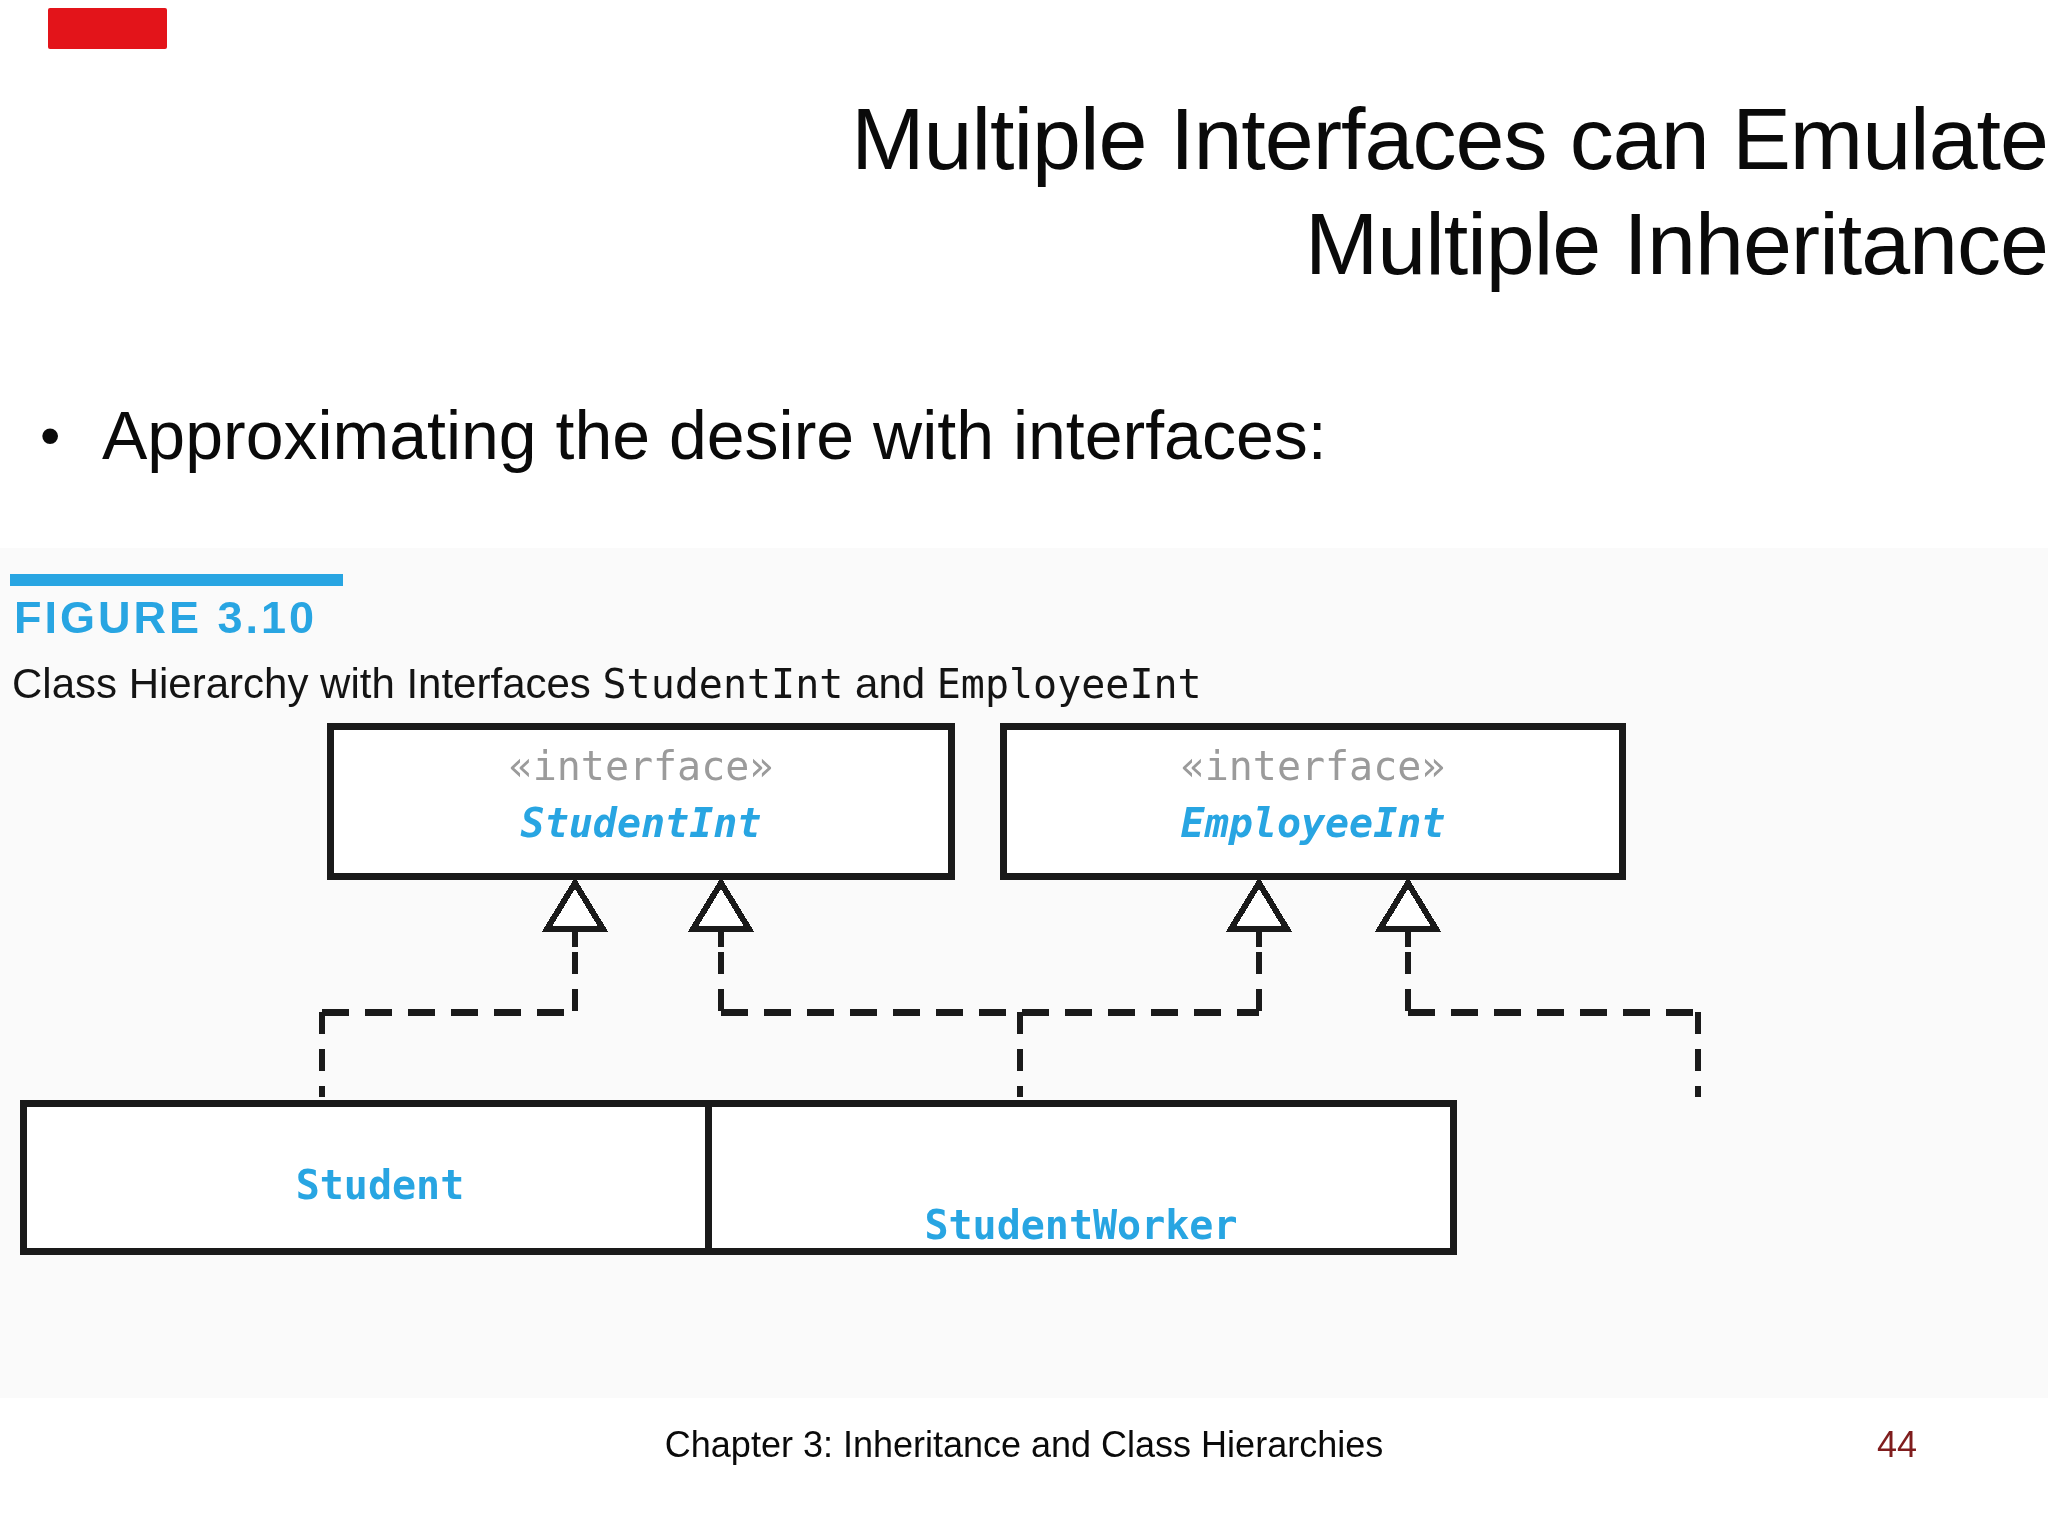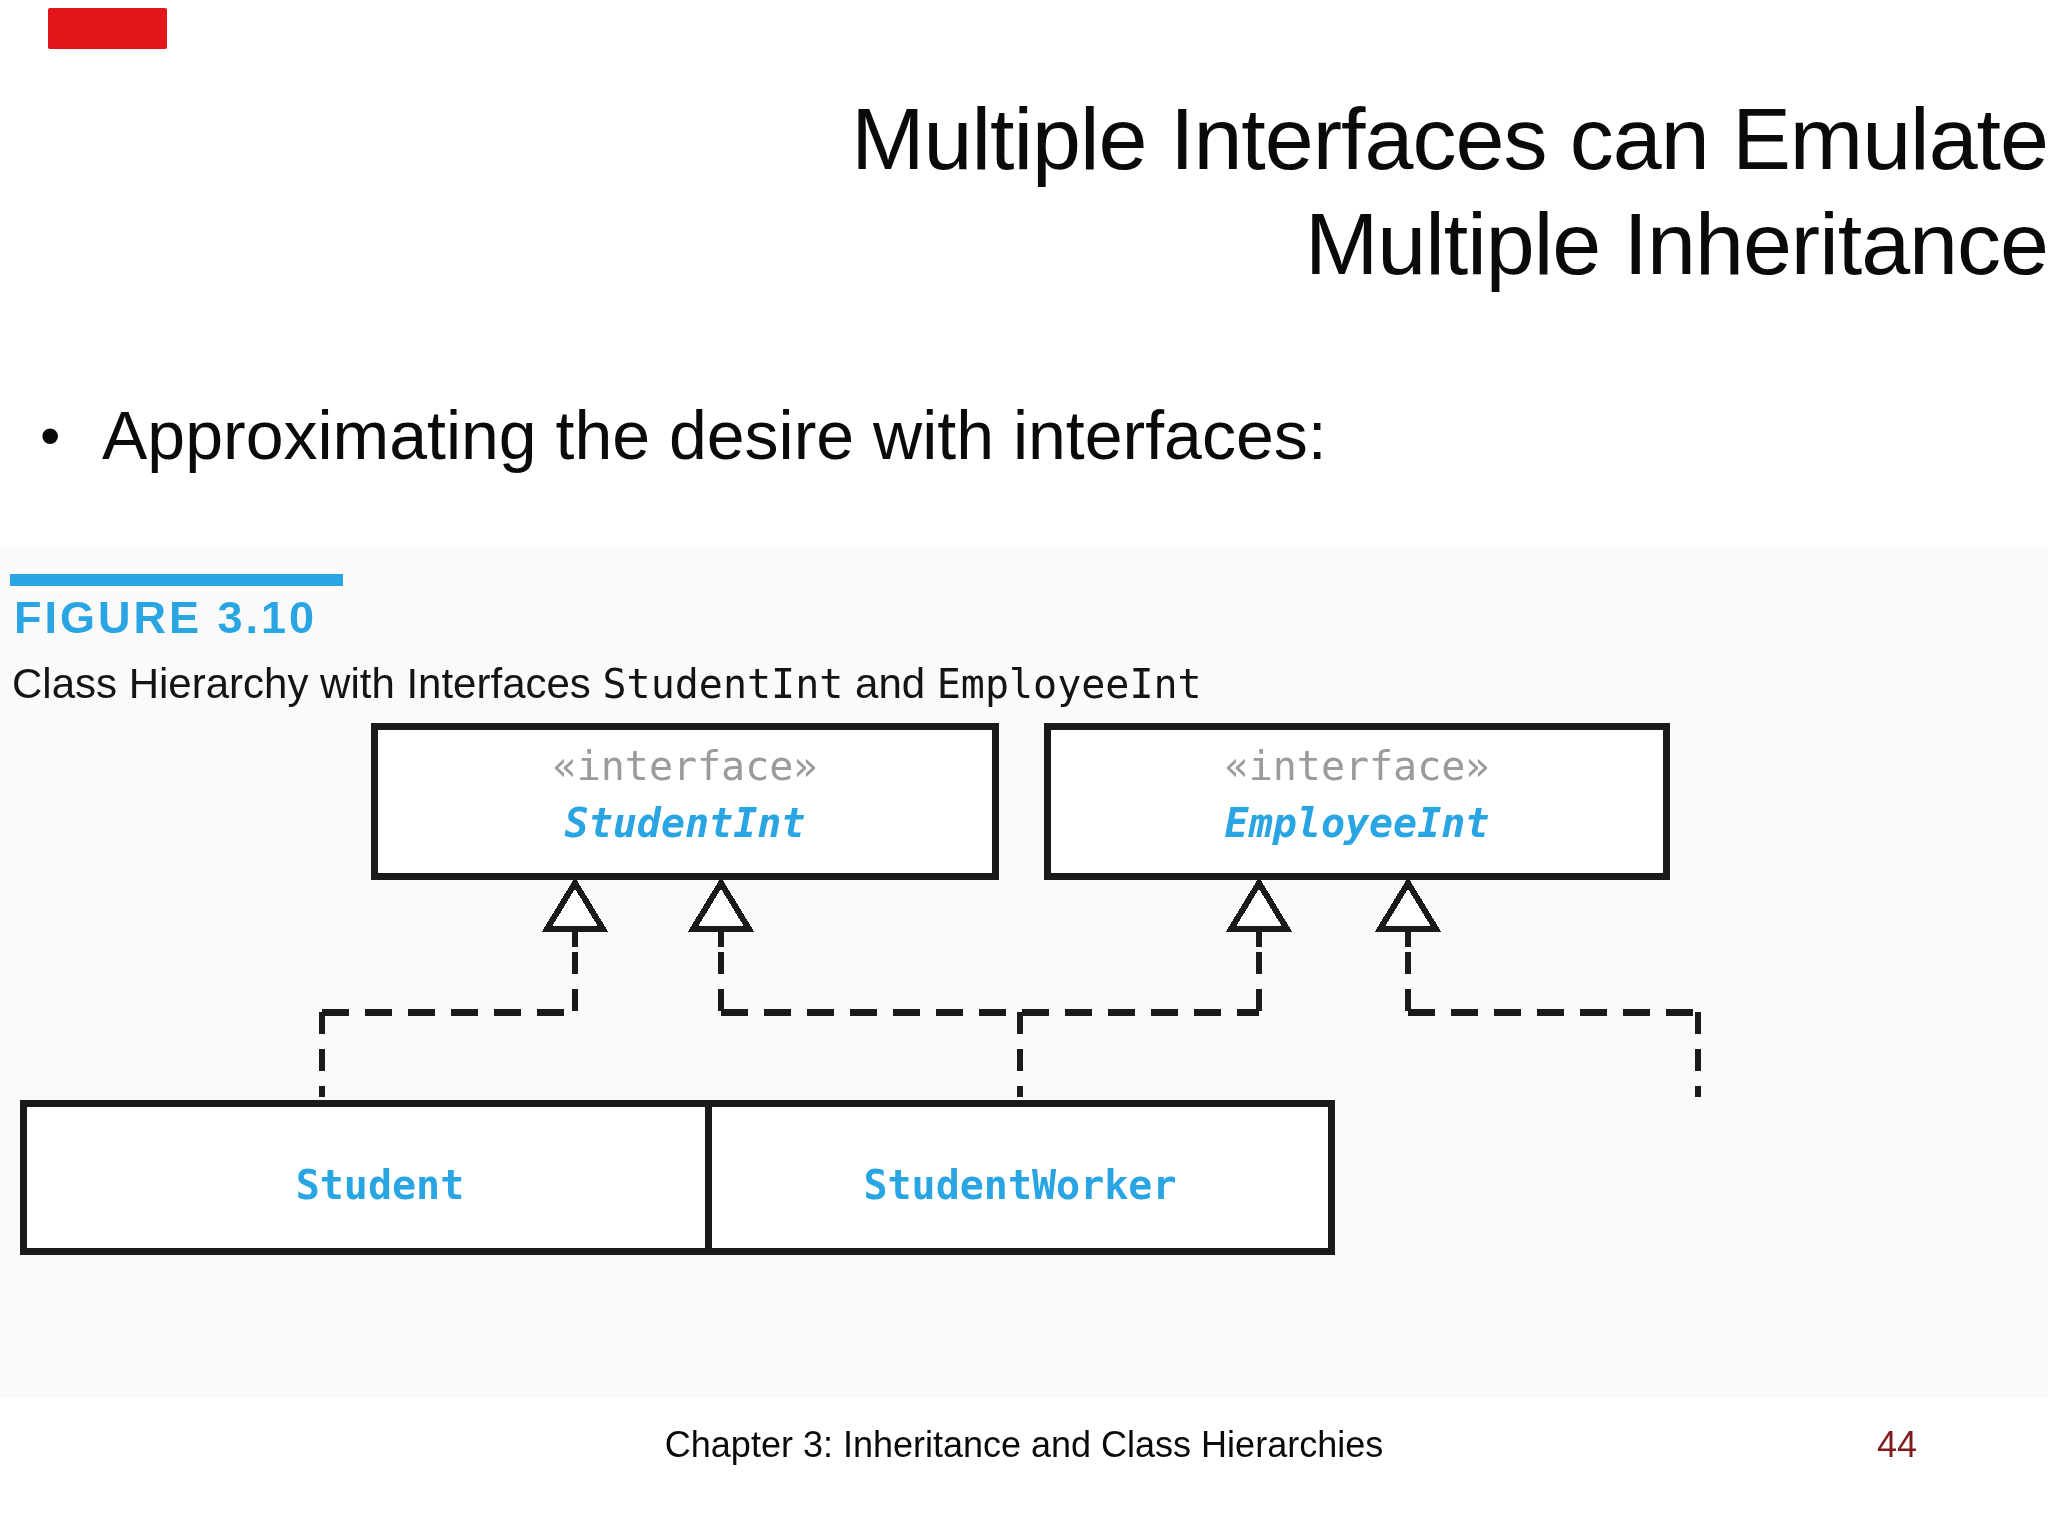--- a/index.html
+++ b/index.html
@@ -37,26 +37,26 @@
   .figure-caption{
     position:absolute;left:12px;top:660px;font-size:42px;color:#141414;
     white-space:nowrap;
   }
   .mono-id{font-family:"DejaVu Sans Mono",monospace;font-size:40px;}
   .uml-box{
     position:absolute;box-sizing:border-box;background:#ffffff;
     border:7px solid var(--line_black,#1a1a1a);
     display:flex;flex-direction:column;align-items:center;
   }
-  .uml-interface{top:723px;height:157px;padding-top:14px;margin-left:44px;}
+  .uml-interface{top:723px;height:157px;padding-top:14px;}
   .uml-class{top:1100px;height:155px;justify-content:center;padding-top:14px;}
   .ifc-1{left:327px;width:628px;}
   .ifc-2{left:1000px;width:626px;}
   .cls-1{left:20px;width:720px;}
-  .cls-2{left:705px;width:630px;}
+  .cls-2{left:705px;width:752px;justify-content:flex-end;}
   .cls-3{left:1396px;width:614px;}
   .stereotype{
     font-family:"DejaVu Sans Mono",monospace;font-size:40px;line-height:44px;
     color:var(--stereotype_gray,#9b9b9b);
   }
   .ifc-name{
     margin-top:12px;font-family:"DejaVu Sans Mono",monospace;
     font-size:40px;line-height:46px;font-weight:bold;font-style:italic;
     color:var(--accent_blue,#28a5e2);
   }

